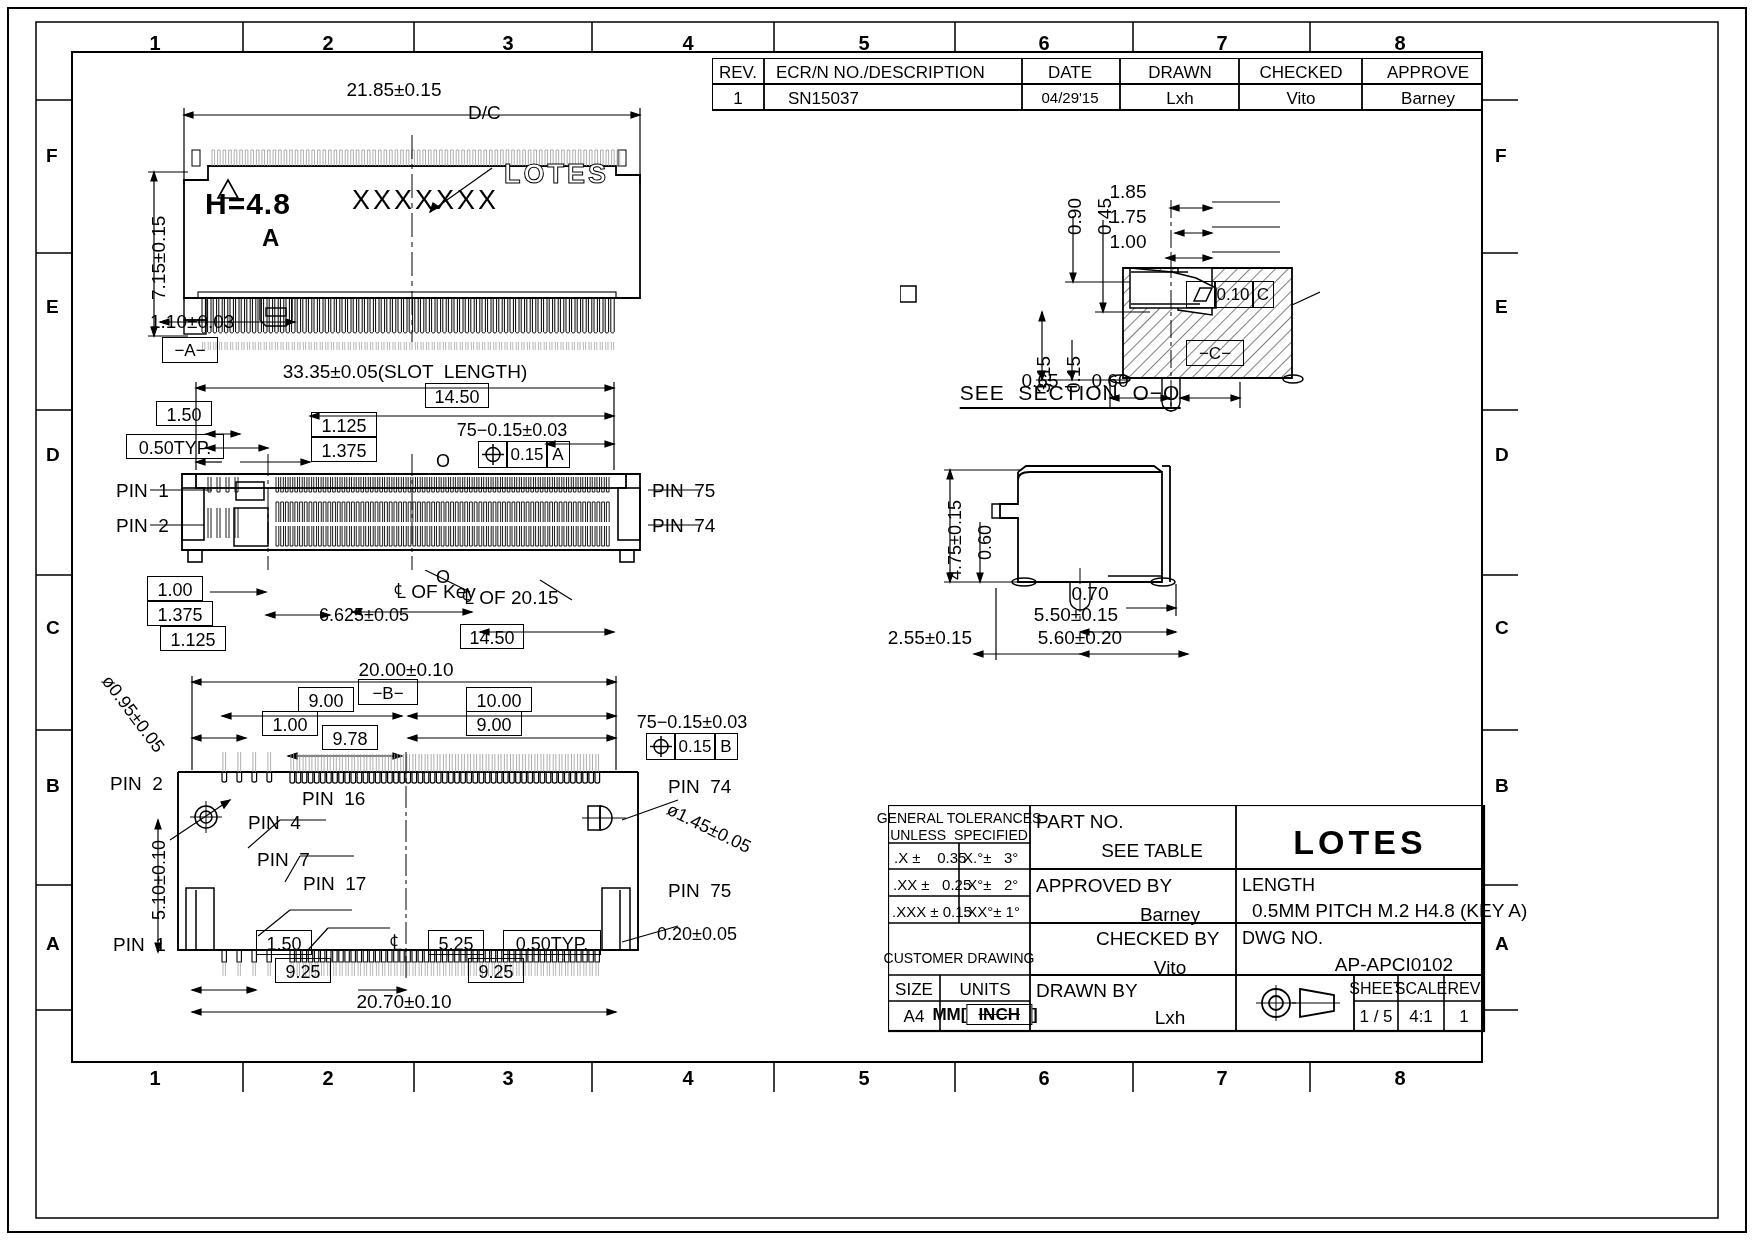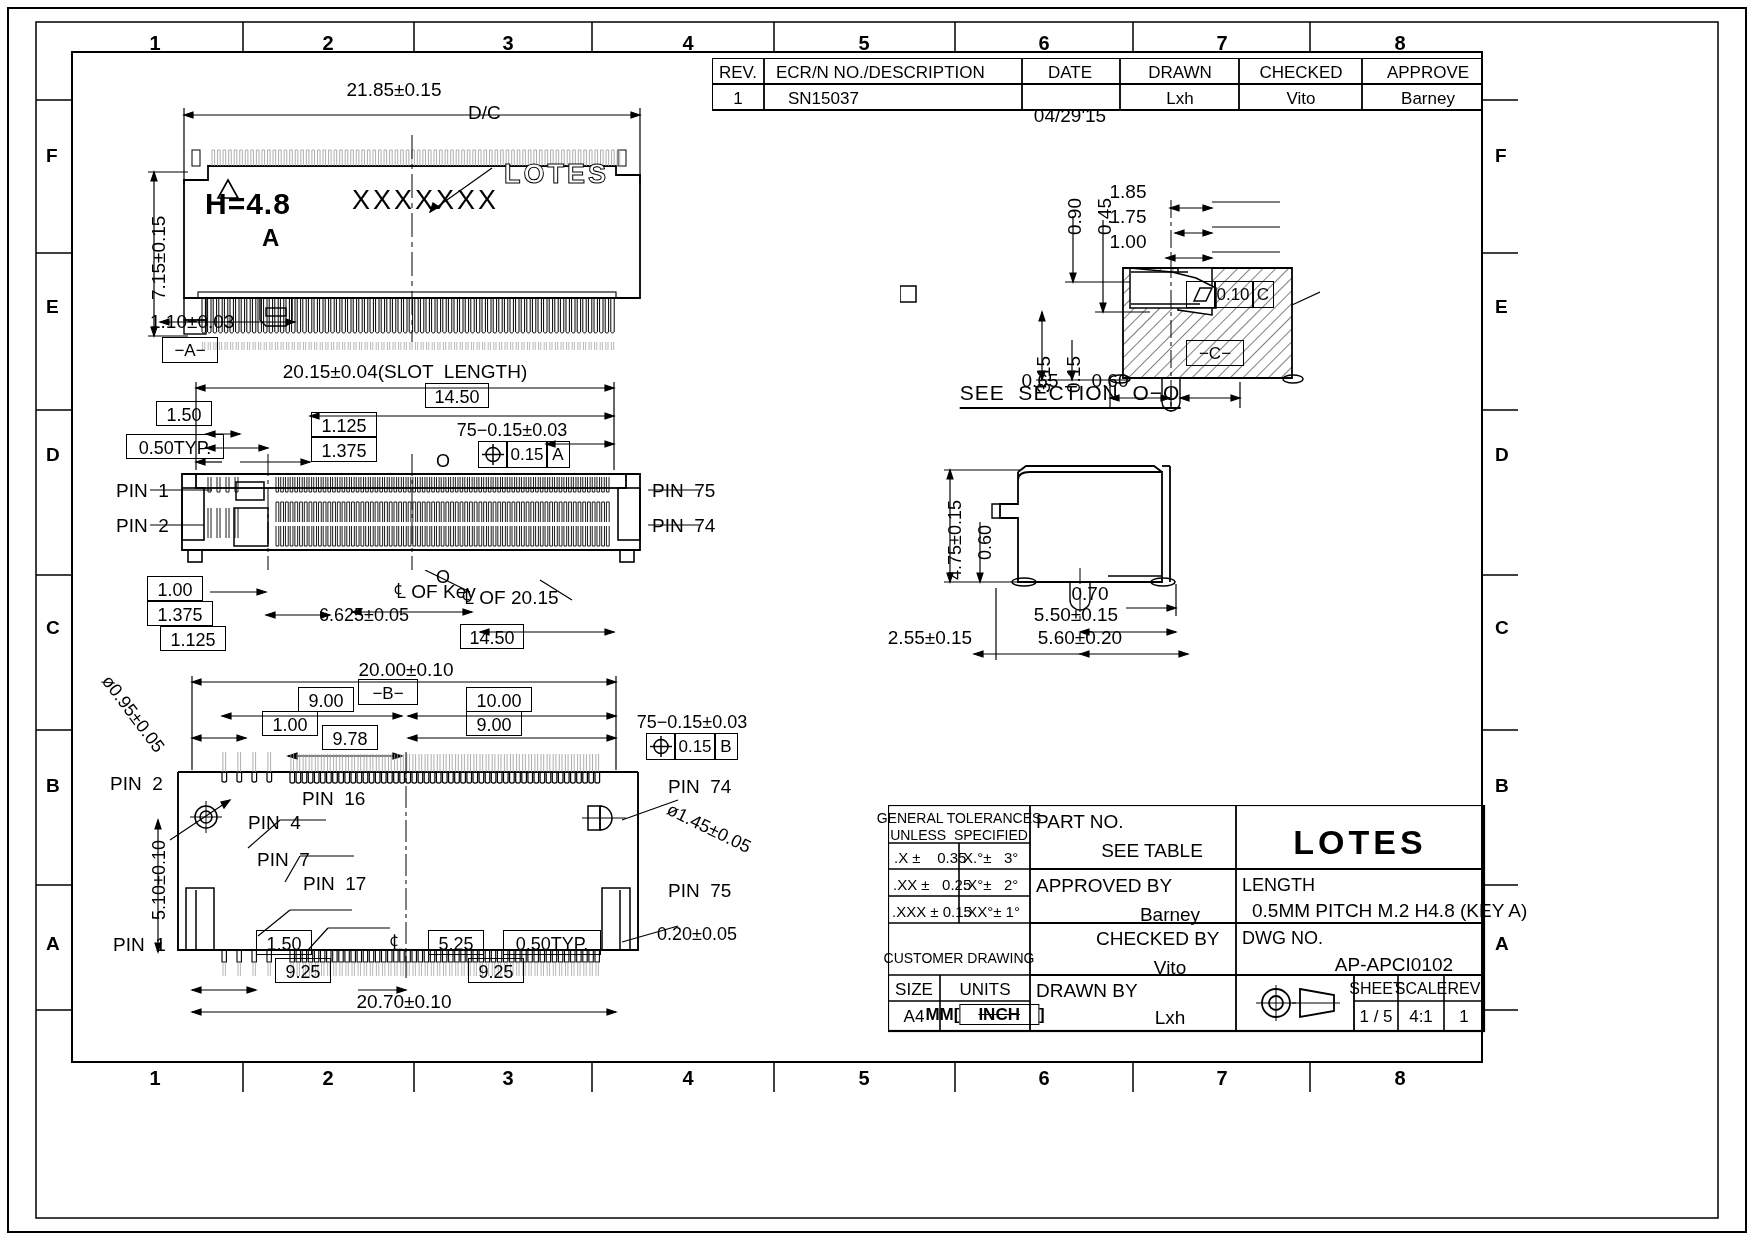--- a/index.html
+++ b/index.html
@@ -101,21 +101,21 @@
   </svg>
   <div class="t c" style="left:738px;top:64px;font-size:17px">REV.</div>
   <div class="t" style="left:776px;top:64px;font-size:17px">ECR/N NO./DESCRIPTION</div>
   <div class="t c" style="left:1070px;top:64px;font-size:17px">DATE</div>
   <div class="t c" style="left:1180px;top:64px;font-size:17px">DRAWN</div>
   <div class="t c" style="left:1301px;top:64px;font-size:17px">CHECKED</div>
   <div class="t c" style="left:1428px;top:64px;font-size:17px">APPROVE</div>
 
   <div class="t c" style="left:738px;top:90px;font-size:17px">1</div>
   <div class="t" style="left:788px;top:90px;font-size:17px">SN15037</div>
-  <div class="t c" style="left:1070px;top:106px;font-size:19px">04/29'15</div>
+  <div class="t c" style="left:1070px;top:90px;font-size:15px">04/29'15</div>
   <div class="t c" style="left:1180px;top:90px;font-size:17px">Lxh</div>
   <div class="t c" style="left:1301px;top:90px;font-size:17px">Vito</div>
   <div class="t c" style="left:1428px;top:90px;font-size:17px">Barney</div>
 
   <svg class="abs" style="left:140px;top:80px" width="560" height="270">
 
     <g stroke="#000" stroke-width="1.2" fill="none">
       <line x1="44" y1="35" x2="500" y2="35"></line>
       <path d="M44,35 l9,-3 l0,6 z" fill="#000"></path>
       <path d="M500,35 l-9,-3 l0,6 z" fill="#000"></path>
@@ -698,21 +698,21 @@
     <line x1="272" y1="84" x2="272" y2="200" stroke="#000" stroke-width="1" stroke-dasharray="22,4,4,4"></line>
 
     <g stroke="#000" stroke-width="1.2" fill="none">
       <line x1="10" y1="120" x2="72" y2="120"></line>
       <line x1="10" y1="155" x2="64" y2="155"></line>
       <line x1="508" y1="120" x2="560" y2="120"></line>
       <line x1="508" y1="155" x2="560" y2="155"></line>
     </g>
   </svg>
 
-  <div class="t c" style="left:405px;top:362px;font-size:19px">20.15±0.04(SLOT  LENGTH)</div>
+  <div class="t c" style="left:405px;top:362px;font-size:19px">33.35±0.05(SLOT  LENGTH)</div>
   <div class="bx" style="left:425px;top:383px;width:64px;height:25px"></div>
   <div class="t c" style="left:457px;top:388px;font-size:18px">14.50</div>
   <div class="bx" style="left:156px;top:401px;width:56px;height:25px"></div>
   <div class="t c" style="left:184px;top:406px;font-size:18px">1.50</div>
   <div class="bx" style="left:311px;top:412px;width:66px;height:25px"></div>
   <div class="t c" style="left:344px;top:417px;font-size:18px">1.125</div>
   <div class="bx" style="left:126px;top:434px;width:98px;height:25px"></div>
   <div class="t c" style="left:175px;top:439px;font-size:18px">0.50TYP.</div>
   <div class="bx" style="left:311px;top:437px;width:66px;height:25px"></div>
   <div class="t c" style="left:344px;top:442px;font-size:18px">1.375</div>
@@ -1330,21 +1330,21 @@
   <div class="t" style="left:963px;top:850px;font-size:15px">X.°±   3°</div>
   <div class="t" style="left:893px;top:877px;font-size:15px">.XX ±   0.25</div>
   <div class="t" style="left:963px;top:877px;font-size:15px">.X°±   2°</div>
   <div class="t" style="left:892px;top:904px;font-size:15px">.XXX ± 0.15</div>
   <div class="t" style="left:963px;top:904px;font-size:15px">.XX°± 1°</div>
   <div class="t c" style="left:959px;top:951px;font-size:14px">CUSTOMER DRAWING</div>
 
   <div class="t c" style="left:914px;top:981px;font-size:17px">SIZE</div>
   <div class="t c" style="left:985px;top:981px;font-size:17px">UNITS</div>
   <div class="t c" style="left:914px;top:1008px;font-size:17px">A4</div>
-  <div class="t c" style="left:985px;top:1006px;font-size:17px;font-weight:bold">MM[<span style="text-decoration:line-through;border:1.5px solid #000;padding:0 18px">INCH</span>]</div>
+  <div class="t c" style="left:985px;top:1006px;font-size:17px;font-weight:bold">MM[<span style="text-decoration:line-through;border:1.5px solid #000;padding:0 11px">INCH</span>]</div>
 
   <div class="t" style="left:1036px;top:812px;font-size:19px">PART NO.</div>
   <div class="t c" style="left:1152px;top:841px;font-size:19px">SEE TABLE</div>
   <div class="t" style="left:1036px;top:876px;font-size:19px">APPROVED BY</div>
   <div class="t c" style="left:1170px;top:905px;font-size:19px">Barney</div>
   <div class="t" style="left:1096px;top:929px;font-size:19px">CHECKED BY</div>
   <div class="t c" style="left:1170px;top:958px;font-size:19px">Vito</div>
   <div class="t" style="left:1036px;top:981px;font-size:19px">DRAWN BY</div>
   <div class="t c" style="left:1170px;top:1008px;font-size:19px">Lxh</div>
 

